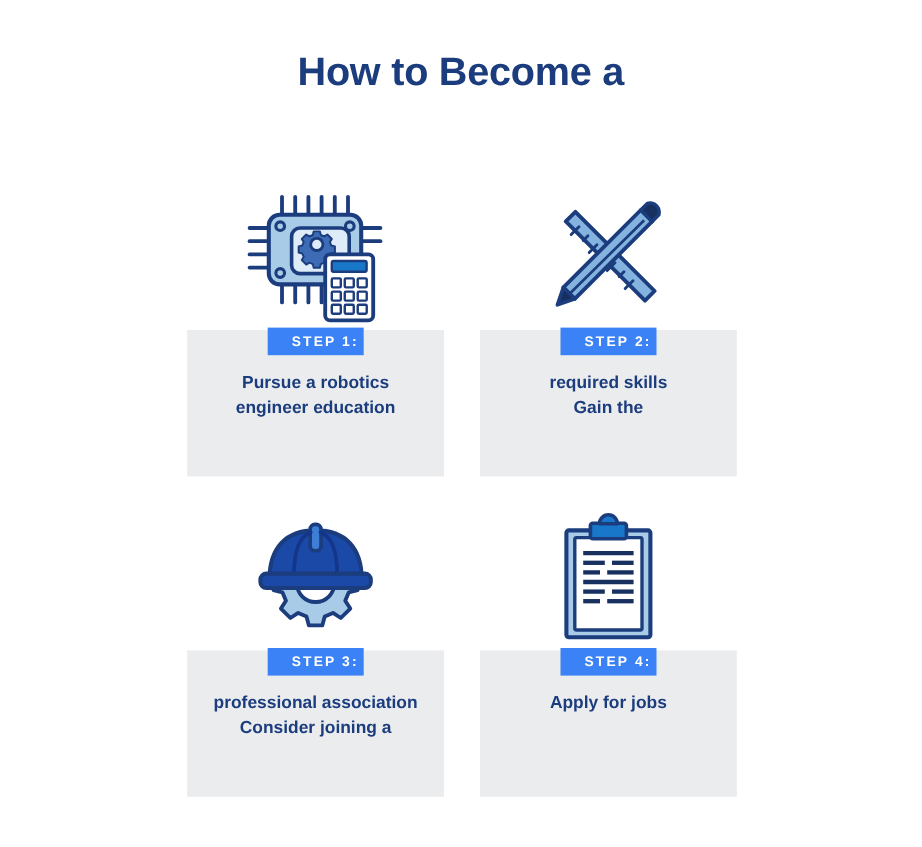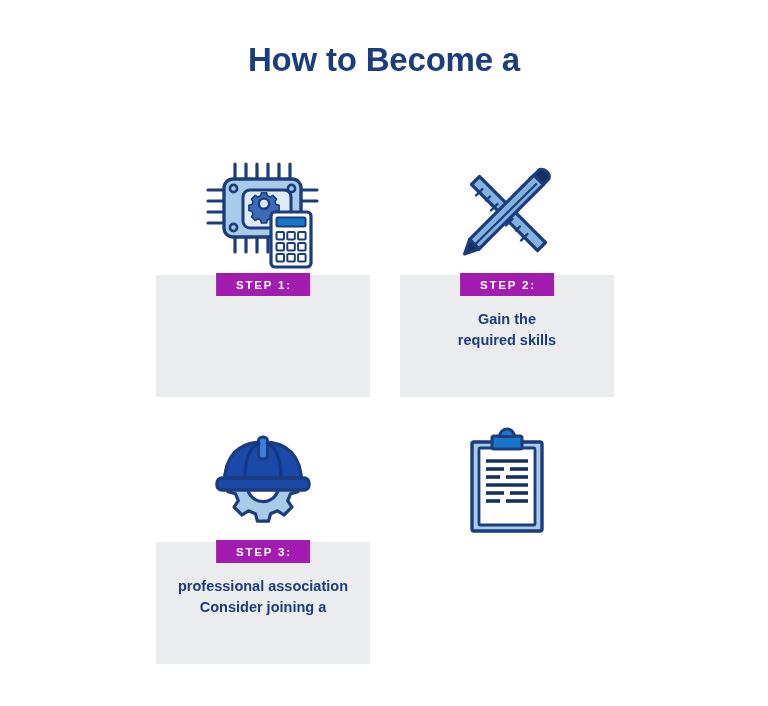--- a/index.html
+++ b/index.html
@@ -65,26 +65,26 @@
     padding: 34px 10px 30px 10px;
     min-height: 58px;
     box-sizing: content-box;
     text-align: center;
   }
   .badge {
     position: absolute;
     top: -2px;
     left: 50%;
     transform: translateX(-50%);
-    background: #a21caf;
+    background: #3b82f6;
     color: #ffffff;
     font-size: 11.5px;
     font-weight: bold;
     letter-spacing: 1.8px;
-    padding: 6px 18px 5px 20px;
+    padding: 6px 4px 5px 20px;
     white-space: nowrap;
   }
   .step-text {
     color: #1b3c7d;
     font-size: 14.5px;
     font-weight: bold;
     line-height: 21px;
   }
   .step-text .tline {
     display: block;
@@ -159,20 +159,24 @@
               <rect x="93.1" y="83" width="7.5" height="7.5" rx="1"></rect>
               <rect x="71.5" y="94" width="7.5" height="7.5" rx="1"></rect>
               <rect x="82.3" y="94" width="7.5" height="7.5" rx="1"></rect>
               <rect x="93.1" y="94" width="7.5" height="7.5" rx="1"></rect>
             </g>
           </g>
         </svg>
       </div>
       <div class="panel">
         <div class="badge">STEP 1:</div>
+        <div class="step-text">
+          <span class="tline">Pursue a robotics</span>
+          <span class="tline">engineer education</span>
+        </div>
       </div>
     </div>
 
     <div class="step">
       <div class="icon-area">
         <svg width="104" height="104" viewBox="0 0 104 104">
 
           <g>
             <path d="M 16.5,21.5 L 24.5,13.5 L 90.5,79.5 L 82.5,87.5 Z" fill="#85b3e0" stroke="#1b3c7d" stroke-width="3.2" stroke-linejoin="round"></path>
             <g stroke="#1b3c7d" stroke-width="2.4" stroke-linecap="round">
@@ -192,22 +196,22 @@
 
             <path d="M 79.0,12.0 L 88.5,21.5 L 94.0,16.0 A 7.8,7.8 0 0 0 84.5,6.5 Z" fill="#17305f" stroke="#1b3c7d" stroke-width="3" stroke-linejoin="round"></path>
 
             <path d="M 14.5,76.5 L 24.0,86.0 L 9.5,91.0 Z" fill="#17305f" stroke="#1b3c7d" stroke-width="3" stroke-linejoin="round"></path>
           </g>
         </svg>
       </div>
       <div class="panel">
         <div class="badge">STEP 2:</div>
         <div class="step-text">
+          <span class="tline">required skills</span>
           <span class="tline">Gain the</span>
-          <span class="tline">required skills</span>
         </div>
       </div>
     </div>
 
     <div class="step">
       <div class="icon-area">
         <svg width="112" height="112" viewBox="0 0 112 112">
 
           <g transform="translate(56,66)">
             <path fill="#a8cbe8" stroke="#1b3c7d" stroke-width="3.2" stroke-linejoin="round" d="M -5.6,-41 L 5.6,-41 L 7.6,-33.5 L 14.5,-30.6 L 21.0,-34.8 L 28.9,-26.9 L 24.7,-20.4 L 27.6,-13.5 L 35.1,-11.5 L 35.1,-0.3 L 27.6,1.7 L 24.7,8.6 L 28.9,15.1 L 21.0,23.0 L 14.5,18.8 L 7.6,21.7 L 5.6,29.2 L -5.6,29.2 L -7.6,21.7 L -14.5,18.8 L -21.0,23.0 L -28.9,15.1 L -24.7,8.6 L -27.6,1.7 L -35.1,-0.3 L -35.1,-11.5 L -27.6,-13.5 L -24.7,-20.4 L -28.9,-26.9 L -21.0,-34.8 L -14.5,-30.6 L -7.6,-33.5 Z"></path>
@@ -255,16 +259,22 @@
             <line x1="22" y1="49" x2="36" y2="49"></line>
             <line x1="42" y1="49" x2="64" y2="49"></line>
             <line x1="22" y1="57" x2="64" y2="57"></line>
             <line x1="22" y1="65" x2="40" y2="65"></line>
             <line x1="46" y1="65" x2="64" y2="65"></line>
             <line x1="22" y1="73" x2="36" y2="73"></line>
             <line x1="42" y1="73" x2="64" y2="73"></line>
           </g>
         </svg>
       </div>
+      <div class="panel">
+        <div class="badge">STEP 4:</div>
+        <div class="step-text">
+          <span class="tline">Apply for jobs</span>
+        </div>
+      </div>
     </div>
 
   </div>
 </div>
 
 </body></html>

